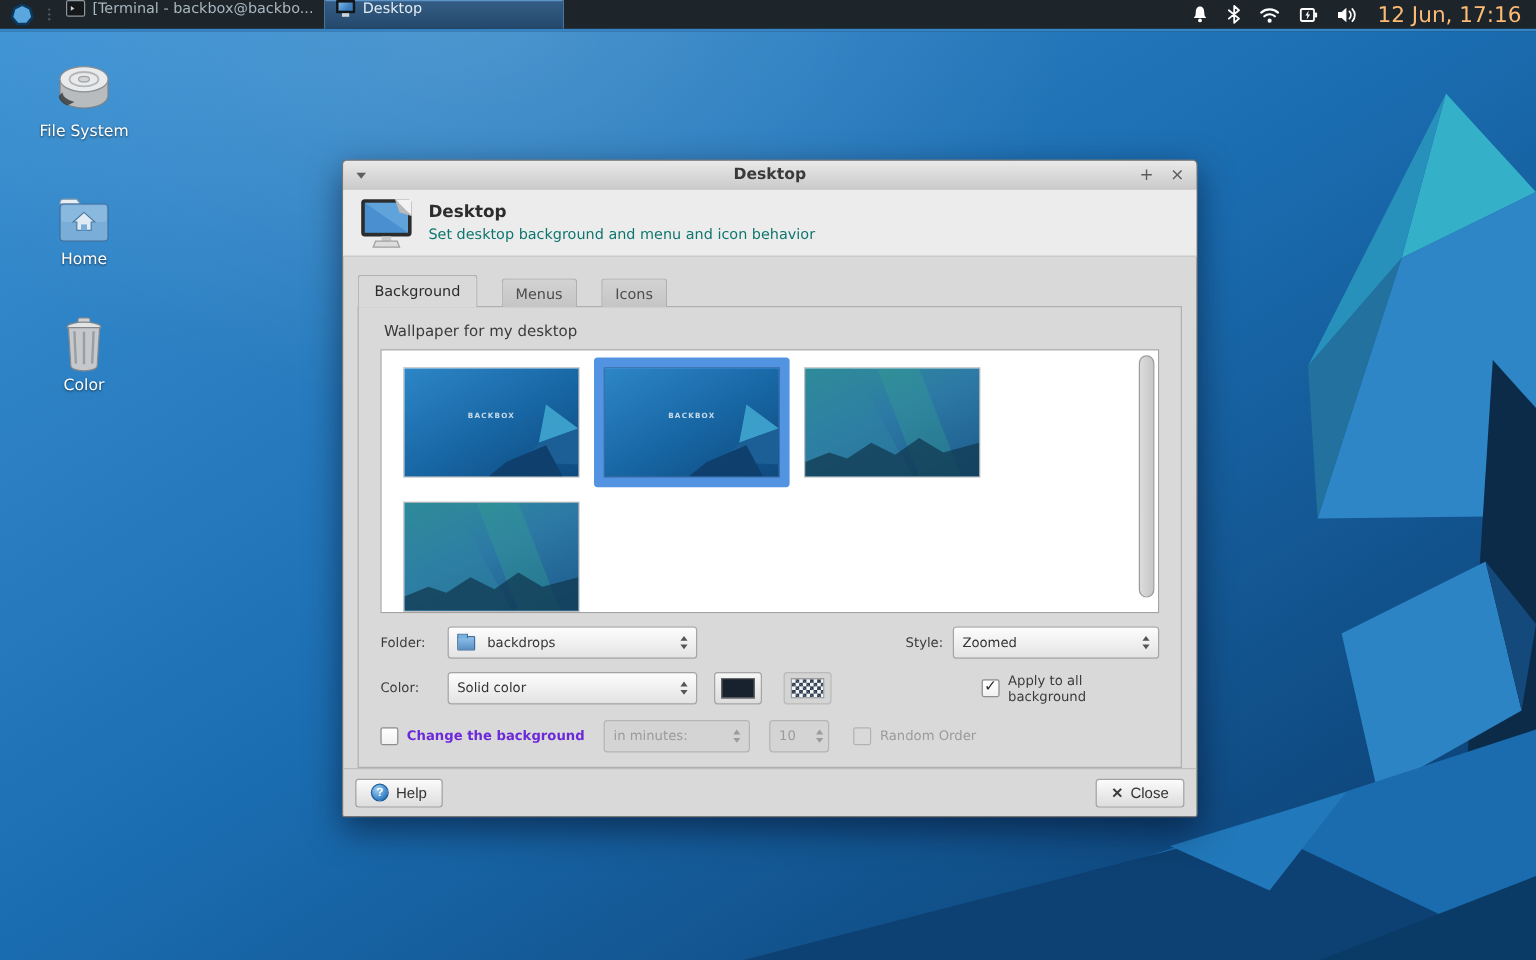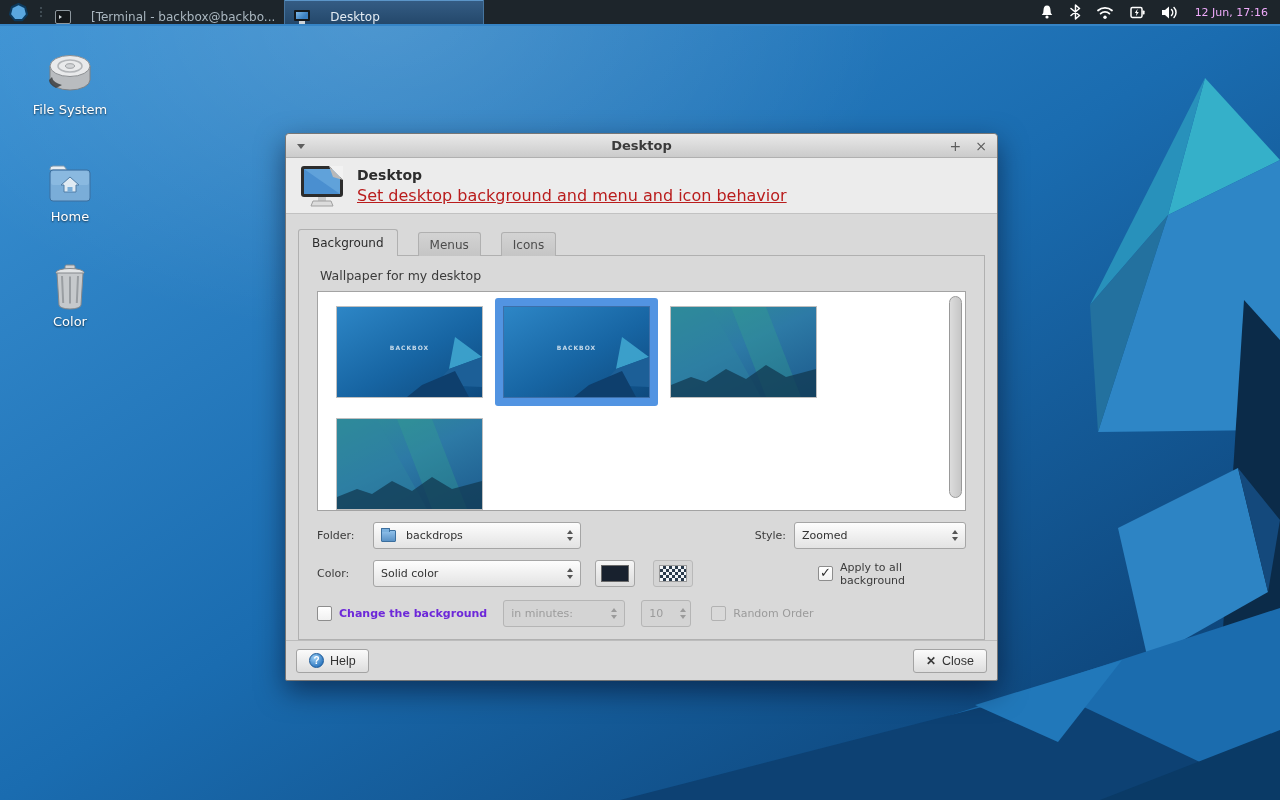--- a/index.html
+++ b/index.html
@@ -10,36 +10,36 @@
   .desktop { position:absolute; inset:0; background:#1668ad; }
   .desktop svg { position:absolute; inset:0; }
 
   
   .panel { position:absolute; left:0; top:0; right:0; height:26px;
     background:#1d252b; border-bottom:2px solid #3584c6;
     display:flex; align-items:stretch; z-index:50; }
   .panel-logo { width:36px; display:flex; align-items:center; justify-content:center; }
   .panel-grip { width:10px; display:flex; flex-direction:column; justify-content:center; gap:2px; align-items:center; }
   .panel-grip i { width:2px; height:2px; background:#4d5a63; border-radius:1px; }
-  .winbtn { display:flex; align-items:flex-end; gap:20px; padding:0 9px;
+  .winbtn { display:flex; align-items:flex-start; gap:6px; padding:0 9px;
     color:#a9b6bf; font-size:12px; white-space:nowrap; }
   .winbtn.active { background:linear-gradient(#355d85,#24486b);
     border-left:1px solid #46759f; border-right:1px solid #46759f;
     box-shadow:inset 0 1px 0 #5b95c8; color:#e4ecf3; width:200px; }
   .term-ico { width:16px; height:14px; background:#14181b; border:1px solid #8d979e;
     border-radius:2px; position:relative; }
   .term-ico::after { content:""; position:absolute; left:3px; top:4px;
     border-left:3px solid #cfd6da; border-top:2px solid transparent; border-bottom:2px solid transparent; }
   .mon-ico { width:16px; height:14px; position:relative; }
   .mon-ico .scr { position:absolute; left:0; top:0; width:16px; height:11px;
     background:linear-gradient(135deg,#7db8e8 0%,#3a7dbd 70%); border:2px solid #14181c; border-radius:1px; }
   .mon-ico .base { position:absolute; left:5px; bottom:0; width:6px; height:3px; background:#cfd4d8; }
   .tray { margin-left:auto; display:flex; align-items:center; gap:15px; padding-right:12px; }
   .tray svg { display:block; }
-  .clock { color:#f0abfc; font-size:11px; }
+  .clock { color:#fdba74; font-size:18px; }
 
   
   .desk-icon { position:absolute; left:22px; width:96px; text-align:center; z-index:5; }
   .desk-icon .img { height:50px; display:flex; align-items:flex-end; justify-content:center; }
   .desk-icon .lbl { margin-top:4px; color:#fff; font-size:13px;
     text-shadow:0 1px 2px rgba(0,0,0,.65); }
   #icon-filesystem { top:48px; } #icon-home { top:155px; } #icon-trash { top:260px; }
 
   
   .dialog { position:absolute; left:285px; top:133px; width:713px; height:548px;
@@ -50,21 +50,21 @@
     display:flex; align-items:center; position:relative; flex:0 0 auto; }
   .tb-menu { position:absolute; left:11px; top:10px; width:0; height:0;
     border-left:4px solid transparent; border-right:4px solid transparent; border-top:5px solid #5e5e5e; }
   .tb-title { flex:1; text-align:center; font-weight:bold; font-size:13px; color:#3a3a3a; }
   .tb-btns { position:absolute; right:10px; top:0; height:24px; display:flex; gap:14px; align-items:center; }
   .tb-btn { color:#5c5c5c; font-size:14px; line-height:1; cursor:default; }
 
   .dlg-header { height:56px; background:#ececec; border-bottom:1px solid #c2c2c2;
     display:flex; align-items:center; gap:12px; padding:0 13px; flex:0 0 auto; }
   .hdr-title { font-size:14px; font-weight:bold; color:#2d2d2d; }
-  .hdr-sub { font-size:16px; color:#b91c1c; margin-top:3px;text-decoration:underline; }
+  .hdr-sub { font-size:12px; color:#0f766e; margin-top:3px; }
 
   .tabs { display:flex; padding:15px 0 0 12px; position:relative; z-index:2; flex:0 0 auto; }
   .tab { font-size:12px; color:#4c4c4c; background:linear-gradient(#d3d3d3,#c5c5c5);
     border:1px solid #b0b0b0; border-bottom:none; border-radius:3px 3px 0 0;
     padding:5px 11px 4px; margin-right:20px; margin-top:3px; }
   .tab.active { background:#d9d9d9; color:#2c2c2c; padding:6px 13px 5px; margin-top:0; }
 
   .notebook { flex:1; margin:-1px 12px 0 12px; border:1px solid #b0b0b0;
     background:#d9d9d9; padding:12px 18px 10px; }
   .wall-label { font-size:12.5px; color:#3b3b3b; margin:0 0 8px 3px; }

